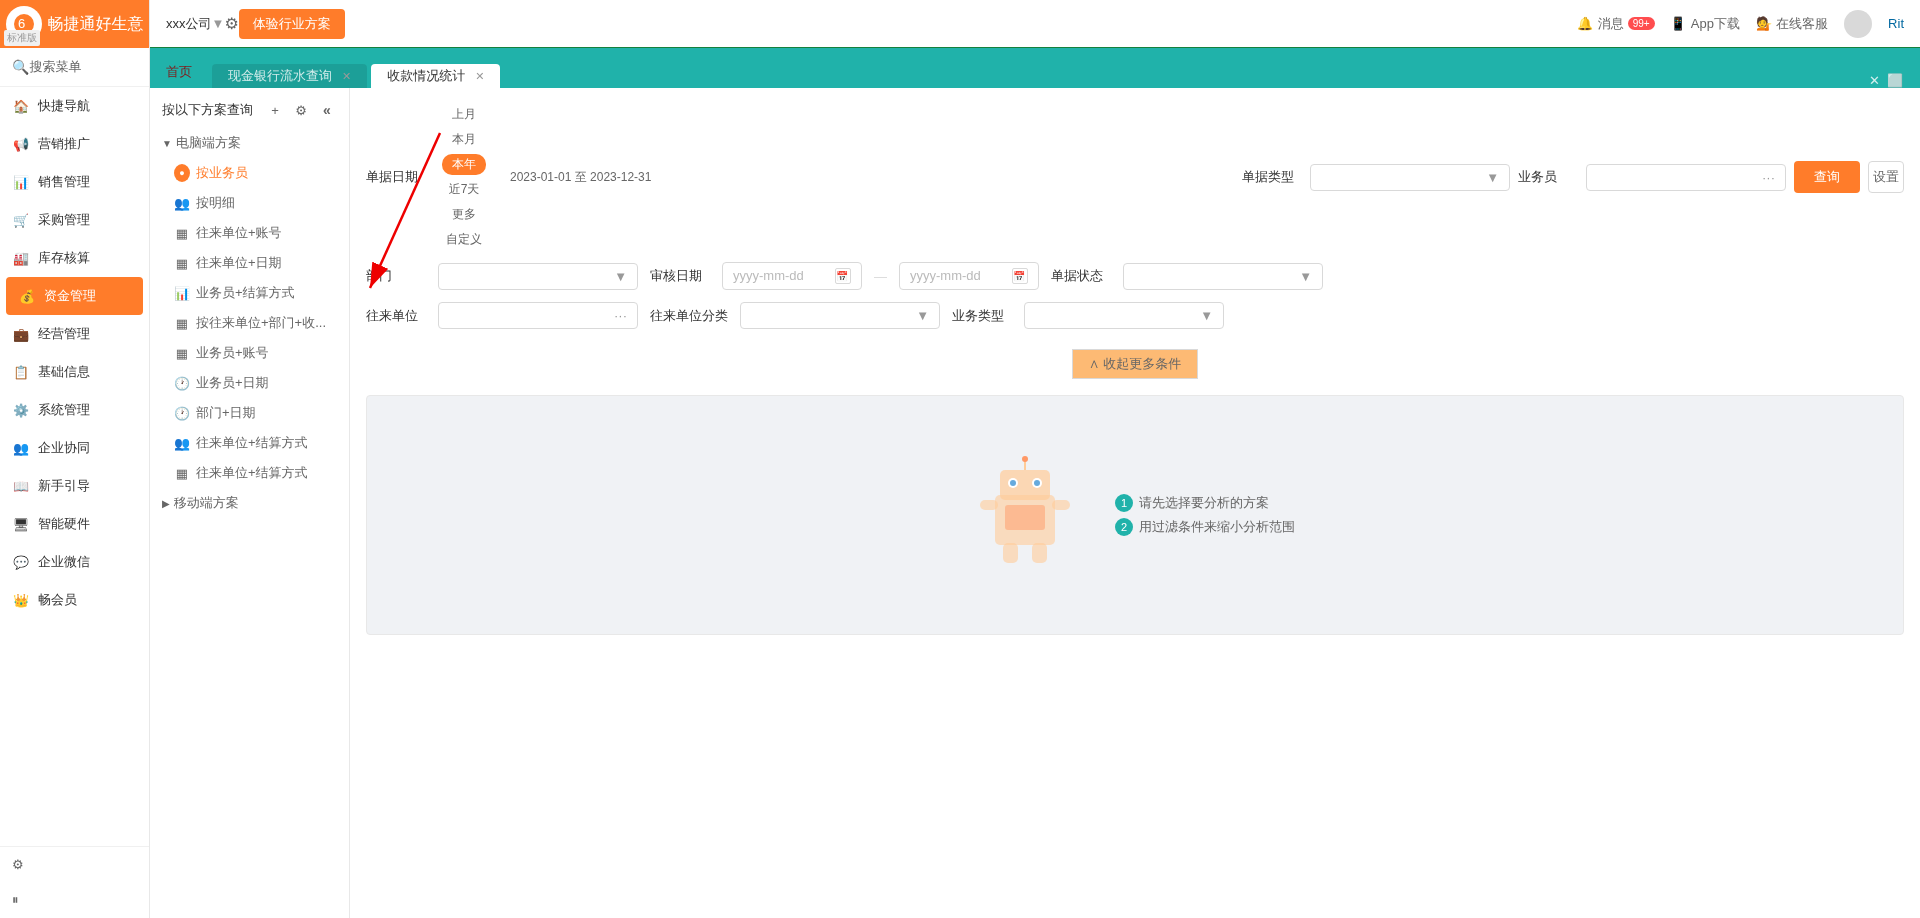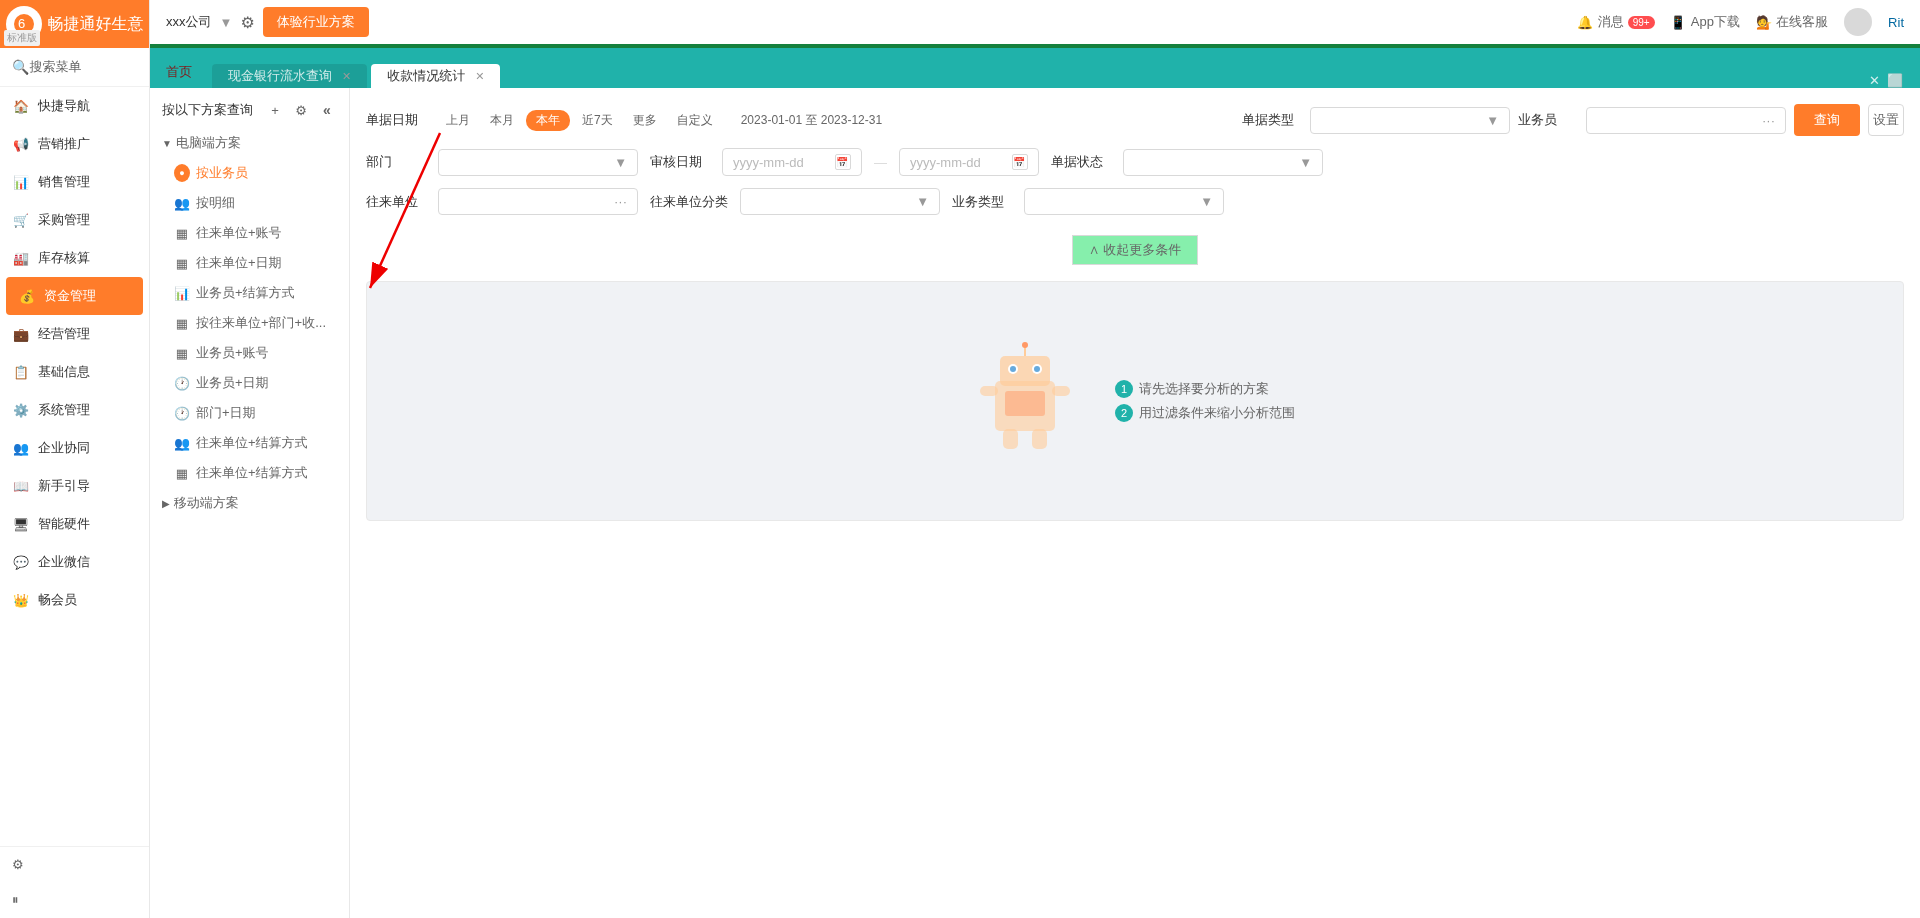--- a/index.html
+++ b/index.html
@@ -15,21 +15,21 @@
     .sidebar-item { display: flex; align-items: center; padding: 10px 12px; color: #333; cursor: pointer; gap: 8px; }
     .sidebar-item.active { background: #ff7c2a; color: white; border-radius: 4px; margin: 0 6px; }
     .sidebar-item .icon { width: 18px; height: 18px; display: flex; align-items: center; justify-content: center; flex-shrink: 0; }
     .sidebar-bottom { margin-top: auto; border-top: 1px solid #f0f0f0; }
     .sidebar-bottom-item { display: flex; align-items: center; padding: 10px 12px; color: #666; cursor: pointer; gap: 8px; }
 
     
     .main { flex: 1; display: flex; flex-direction: column; overflow: hidden; }
 
     
-    .topbar { height: 48px; background: #fff; display: flex; align-items: center; padding: 0 16px; border-bottom: 4px solid #15803d; gap: 8px; }
+    .topbar { height: 48px; background: #fff; display: flex; align-items: center; padding: 0 16px; border-bottom: 1px solid #15803d; }
     .topbar-right { margin-left: auto; display: flex; align-items: center; gap: 16px; }
     .topbar-btn { background: #ff7c2a; color: white; border: none; padding: 6px 14px; border-radius: 4px; cursor: pointer; font-size: 13px; }
     .topbar-icon-btn { display: flex; align-items: center; gap: 4px; color: #666; cursor: pointer; font-size: 13px; }
     .notification-badge { background: #ff4d4f; color: white; border-radius: 10px; font-size: 10px; padding: 1px 5px; }
     .user-avatar { width: 28px; height: 28px; background: #d9d9d9; border-radius: 50%; }
 
     
     .tabbar { height: 40px; background: #20b2aa; display: flex; align-items: flex-end; padding: 0 0 0 0; gap: 0; }
     .tab { height: 24px; padding: 0 16px; display: flex; align-items: center; gap: 6px; cursor: pointer; font-size: 13px; color: rgba(255,255,255,0.8); background: rgba(0,0,0,0.1); border-radius: 4px 4px 0 0; margin-left: 4px; }
     .tab.active { background: white; color: #333; border-radius: 4px 4px 0 0; }
@@ -57,29 +57,29 @@
     .tree-group { padding: 0 0; }
     .tree-group-title { display: flex; align-items: center; gap: 4px; padding: 6px 12px; font-size: 13px; color: #666; cursor: pointer; }
     .tree-item { display: flex; align-items: center; gap: 6px; padding: 6px 12px 6px 24px; font-size: 13px; color: #666; cursor: pointer; }
     .tree-item.active { color: #ff7c2a; font-weight: 500; }
     .tree-item .item-icon { width: 16px; height: 16px; display: flex; align-items: center; justify-content: center; }
 
     
     .right-content { flex: 1; background: white; padding: 16px; overflow-y: auto; }
     .filter-row { display: flex; align-items: center; gap: 12px; margin-bottom: 12px; flex-wrap: wrap; }
     .filter-label { color: #333; font-size: 13px; white-space: nowrap; min-width: 60px; }
-    .date-tabs { display: flex; align-items: flex-end; gap: 4px; }
+    .date-tabs { display: flex; align-items: center; gap: 4px; flex-direction: column; }
     .date-tab { padding: 2px 8px; font-size: 12px; color: #666; cursor: pointer; border-radius: 2px; }
     .date-tab.active { background: #ff7c2a; color: white; border-radius: 10px; padding: 2px 10px; }
     .date-range { font-size: 12px; color: #666; margin-left: 8px; }
     .filter-select { border: 1px solid #d9d9d9; border-radius: 4px; padding: 5px 10px; display: flex; align-items: center; gap: 4px; cursor: pointer; min-width: 180px; color: #333; background: white; }
     .filter-select .arrow { color: #999; margin-left: auto; }
-    .filter-input { border: 1px solid #d9d9d9; border-radius: 4px; padding: 5px 10px; display: flex; align-items: center; gap: 4px; min-width: 200px; color: #bbb; background: white; }
+    .filter-input { border: 1px solid #d9d9d9; border-radius: 4px; padding: 5px 10px; display: flex; gap: 4px; min-width: 200px; color: #bbb; background: white; }
     .filter-divider { color: #d9d9d9; }
-    .collapse-btn { background: #86efac; border: 1px solid #d9d9d9; border-radius: 0; padding: 5px 16px; cursor: pointer; color: #666; display: flex; align-items: center; gap: 4px; margin: 0 auto; }
+    .collapse-btn { background: #fdba74; border: 1px solid #d9d9d9; border-radius: 0; padding: 5px 16px; cursor: pointer; color: #666; display: flex; align-items: center; gap: 4px; margin: 0 auto; }
     .action-btns { display: flex; gap: 8px; }
     .btn-query { background: #ff7c2a; color: white; border: none; padding: 6px 20px; border-radius: 4px; cursor: pointer; }
     .btn-setting { background: white; border: 1px solid #d9d9d9; color: #666; padding: 6px 4px; border-radius: 4px; cursor: pointer; }
     .empty-text { color: #666; }
     .empty-text p { margin: 6px 0; display: flex; align-items: center; gap: 6px; }
     .step-num { width: 18px; height: 18px; border-radius: 50%; background: #20b2aa; color: white; font-size: 11px; display: flex; align-items: center; justify-content: center; flex-shrink: 0; }
 
     .calendar-icon { width: 16px; height: 16px; border: 1px solid #d9d9d9; border-radius: 2px; display: flex; align-items: center; justify-content: center; font-size: 10px; cursor: pointer; }
   </style>
 </head>

